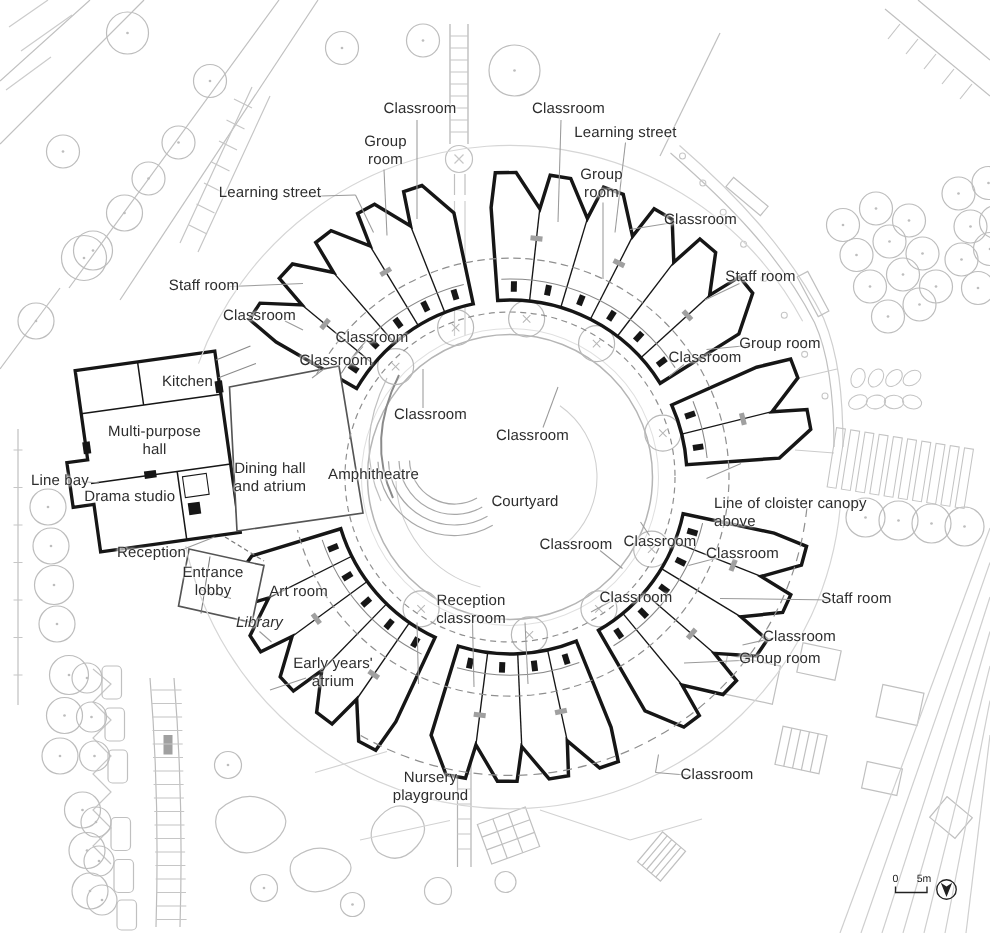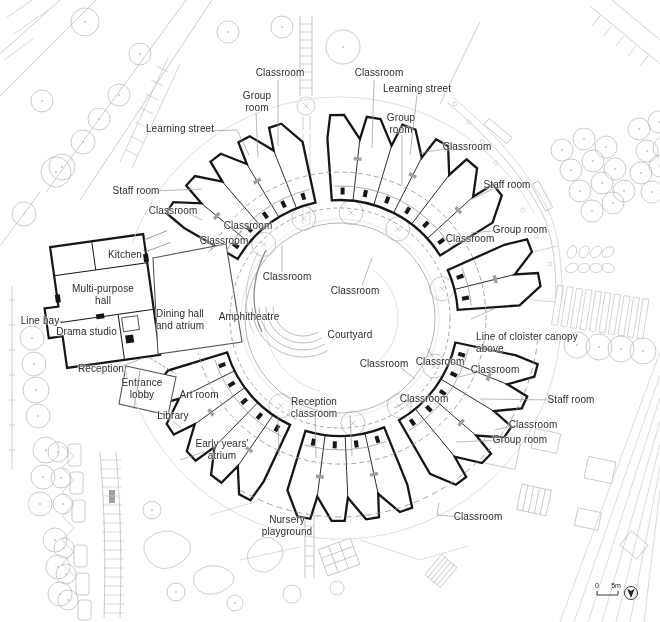--- a/index.html
+++ b/index.html
@@ -472,21 +472,21 @@
       <div class="label" style="left: 440px; top: 362px;">Classroom</div>
       <div class="label" style="left: 101px; top: 369px;">Reception</div>
       <div class="label" style="left: 495px; top: 370px;">Classroom</div>
       <div class="label" style="left: 118px; top: 388px; margin-left: 24px;">Entrance
 lobby</div>
       <div class="label" style="left: 424px; top: 399px;">Classroom</div>
       <div class="label" style="left: 571px; top: 400px;">Staff room</div>
       <div class="label" style="left: 199px; top: 395px;">Art room</div>
       <div class="label" style="left: 314px; top: 407px;">Reception
 classroom</div>
-      <div class="label" style="left: 173px; top: 416px;">Library</div>
+      <div class="label" style="left: 173px; top: 416px; font-style: italic;">Library</div>
       <div class="label" style="left: 533px; top: 425px;">Classroom</div>
       <div class="label" style="left: 520px; top: 440px;">Group room</div>
       <div class="label" style="left: 222px; top: 449px;">Early years'
 atrium</div>
       <div class="label" style="left: 478px; top: 517px;">Classroom</div>
       <div class="label" style="left: 287px; top: 525px;">Nursery
 playground</div>
     </div>
 </div>
 

